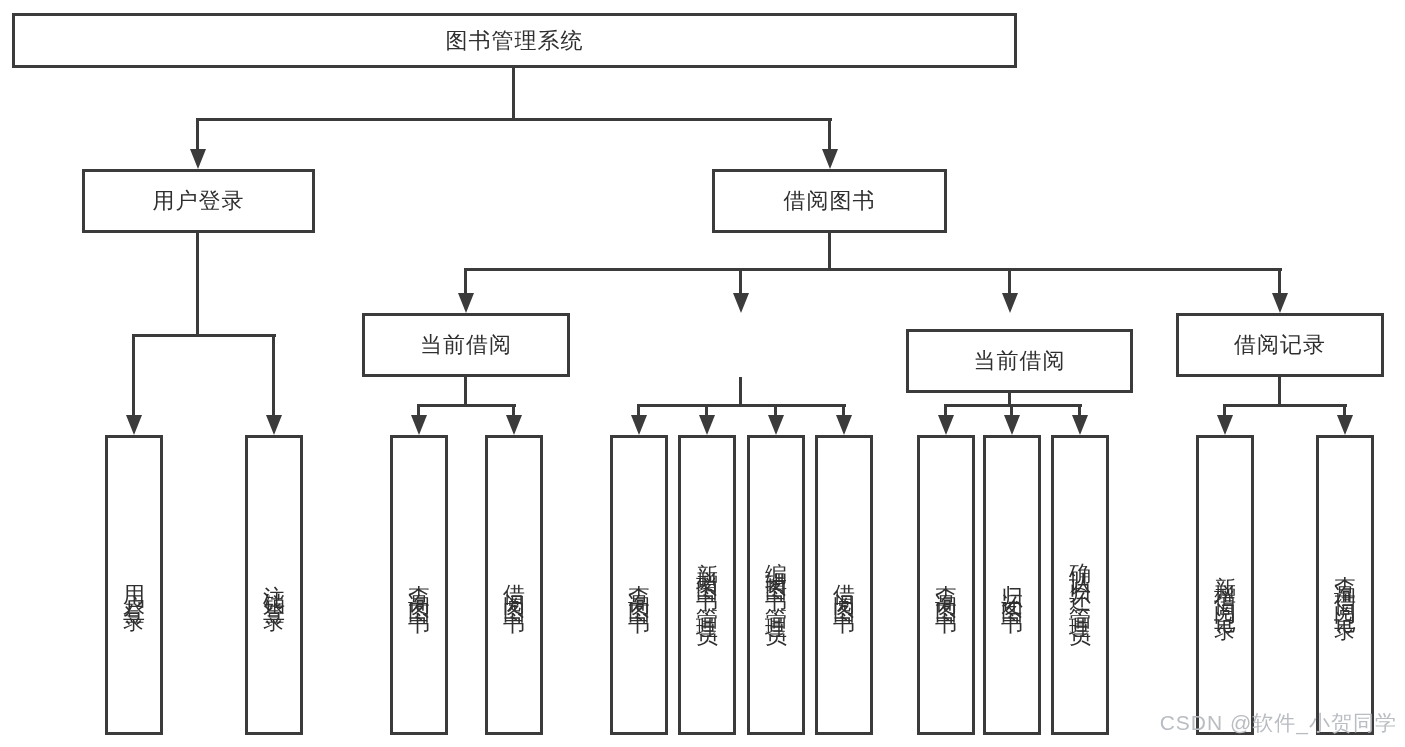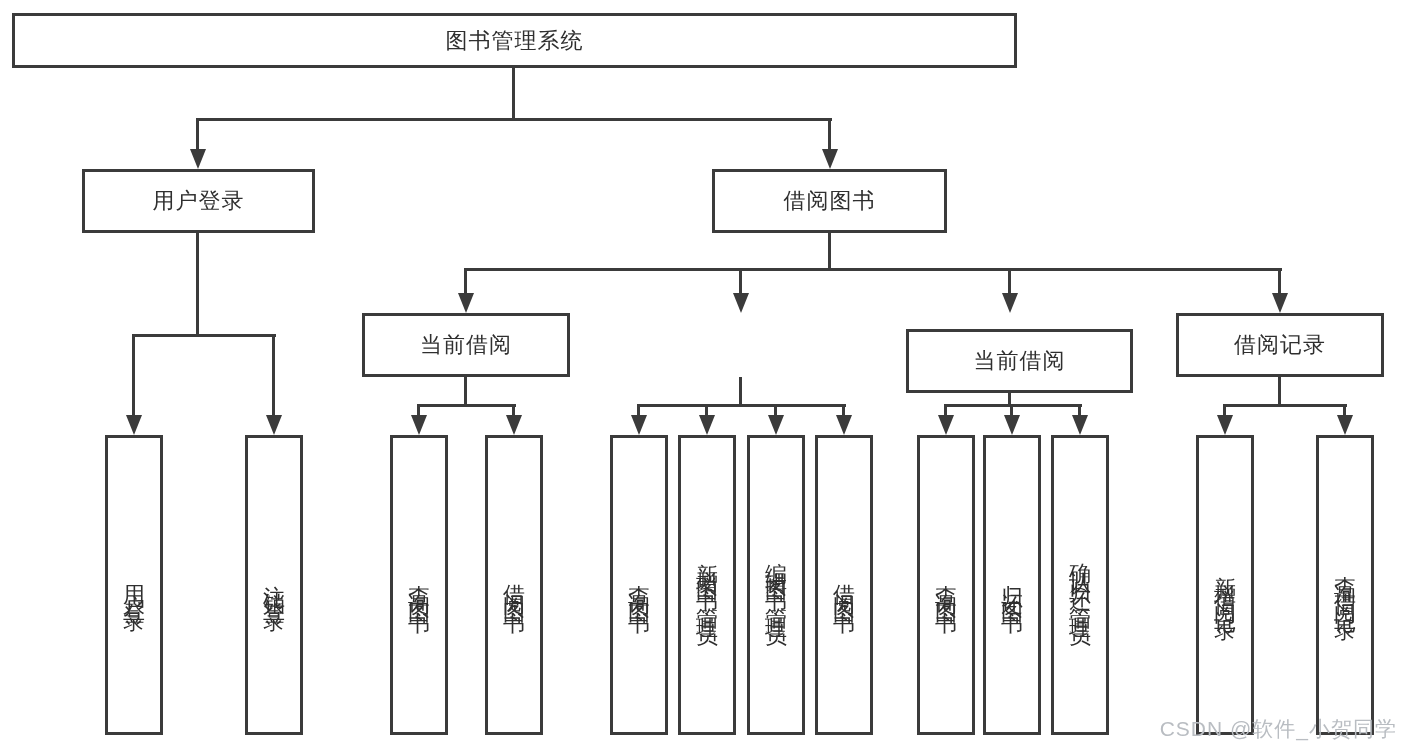--- a/index.html
+++ b/index.html
@@ -17,21 +17,21 @@
     writing-mode:vertical-lr;text-orientation:mixed;
     letter-spacing:9px;white-space:normal;
   }
   .hline,.vline{position:absolute;background:#3b3b3b;}
   .tri{
     position:absolute;width:0;height:0;
     border-left:8px solid transparent;border-right:8px solid transparent;
     border-top:20px solid #3b3b3b;
   }
   .watermark{
-    position:absolute;right:8px;bottom:4px;
+    position:absolute;right:8px;bottom:10px;
     font-size:21px;color:#b9bdc2;letter-spacing:1px;white-space:nowrap;
   }
 </style>
 </head>
 <body>
 
 <div class="canvas">
 
   <div id="wires">
       <div class="hline" style="left: 196px; top: 118px; width: 636px; height: 3px;"></div>

